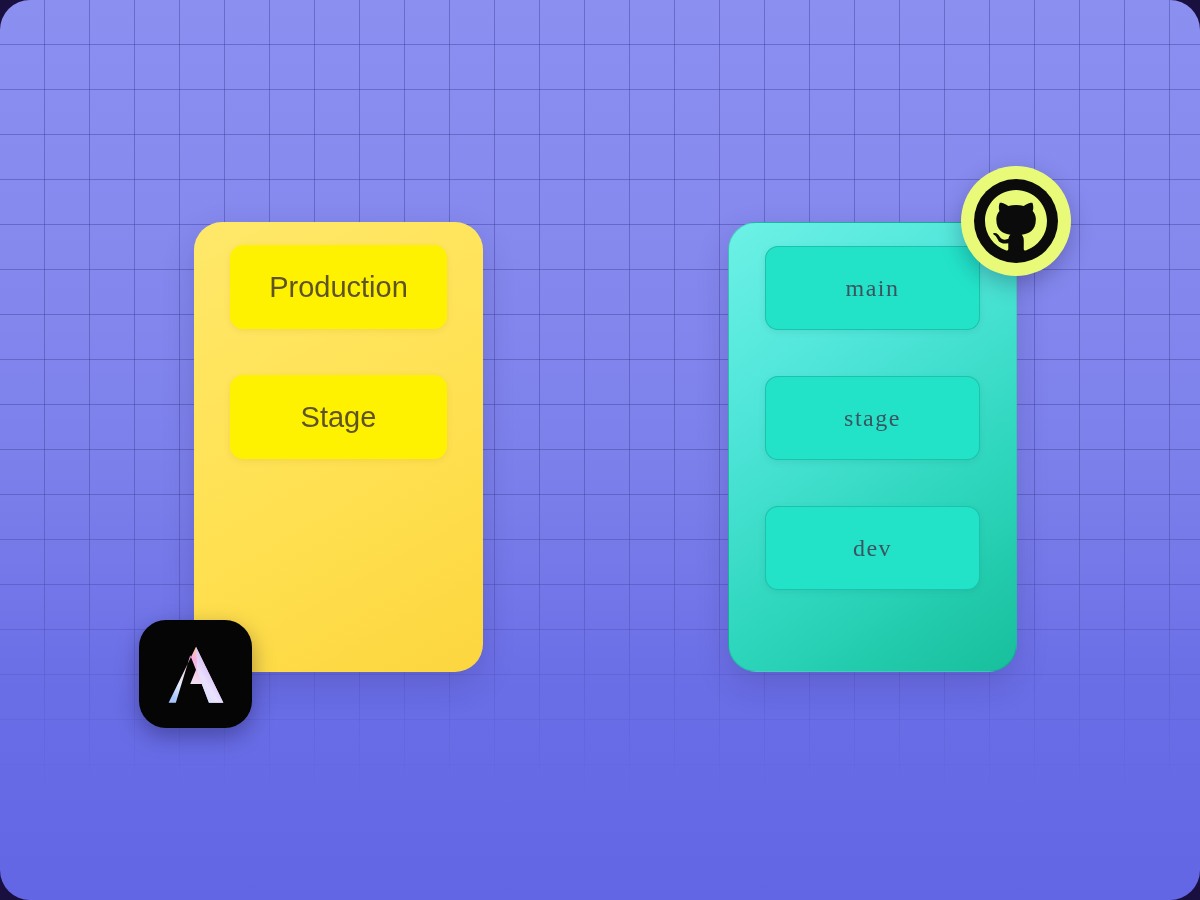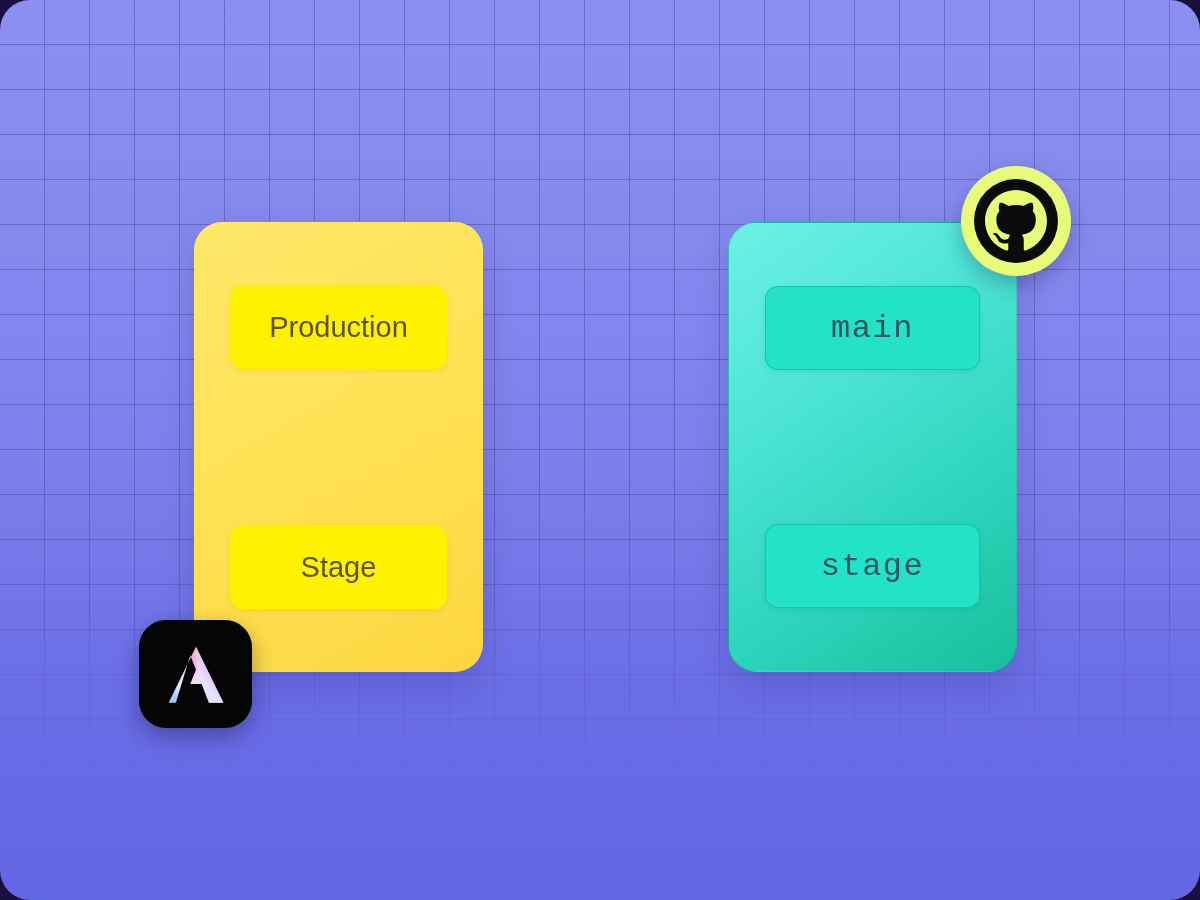--- a/index.html
+++ b/index.html
@@ -51,22 +51,23 @@
     pointer-events: none;
   }
 
   
   .card {
     position: absolute;
     border-radius: 28px;
     box-sizing: border-box;
     display: flex;
     flex-direction: column;
-    justify-content: space-between;
-    padding: 63px 36px;
+    justify-content: flex-start;
+    padding: 23px 36px;
+    gap: 46px;
   }
 
   #card-aem {
     left: 194px;
     top: 222px;
     width: 289px;
     height: 450px;
     background: linear-gradient(150deg, #ffe86a 0%, #ffe45c 30%, #ffdf4e 62%, #fcd63f 100%);
     box-shadow: 0 12px 32px rgba(30,20,80,0.18);
   }
@@ -96,23 +97,23 @@
     background: #fff200;
     color: #5e5324;
     font-size: 29px;
     font-family: "Liberation Sans", sans-serif;
     box-shadow: 0 2px 6px rgba(140,110,0,0.10);
   }
 
   .item-teal {
     background: #22e3c8;
     color: #3b5560;
-    font-size: 32px;
+    font-size: 24px;
     letter-spacing: 1.5px;
-    font-family: Liberation Mono, monospace;
+    font-family: Liberation Serif, serif;
     border: 1.5px solid rgba(12,130,112,0.33);
     box-shadow: 0 2px 6px rgba(0,90,80,0.10);
   }
 
   
   #badge-adobe {
     position: absolute;
     left: 139px;
     top: 620px;
     width: 113px;
@@ -159,20 +160,21 @@
     <div id="grid"></div>
 
     <div class="card" id="card-aem">
       <div class="item item-yellow">Production</div>
       <div class="item item-yellow">Stage</div>
     </div>
 
     <div class="card" id="card-git">
       <div class="item item-teal">main</div>
       <div class="item item-teal">stage</div>
+      <div class="item item-teal">dev</div>
     </div>
 
     <div id="badge-adobe">
       <span>
         <svg viewBox="0 0 100 100" xmlns="http://www.w3.org/2000/svg" aria-hidden="true">
           <defs>
             <linearGradient id="adobeGrad" x1="18%" y1="96%" x2="78%" y2="8%">
               <stop offset="0%" stop-color="#a9c7ff"></stop>
               <stop offset="22%" stop-color="#e4ecff"></stop>
               <stop offset="48%" stop-color="#f6d8ef"></stop>

